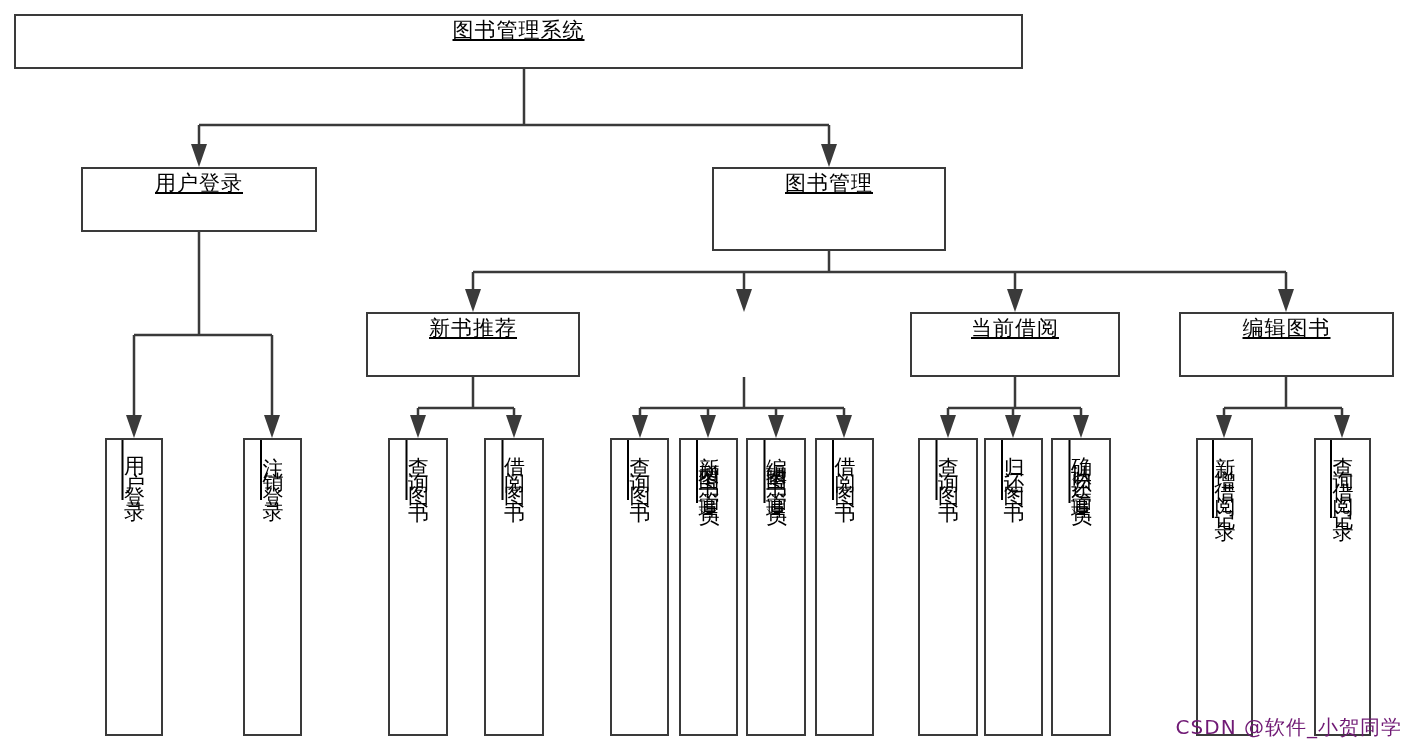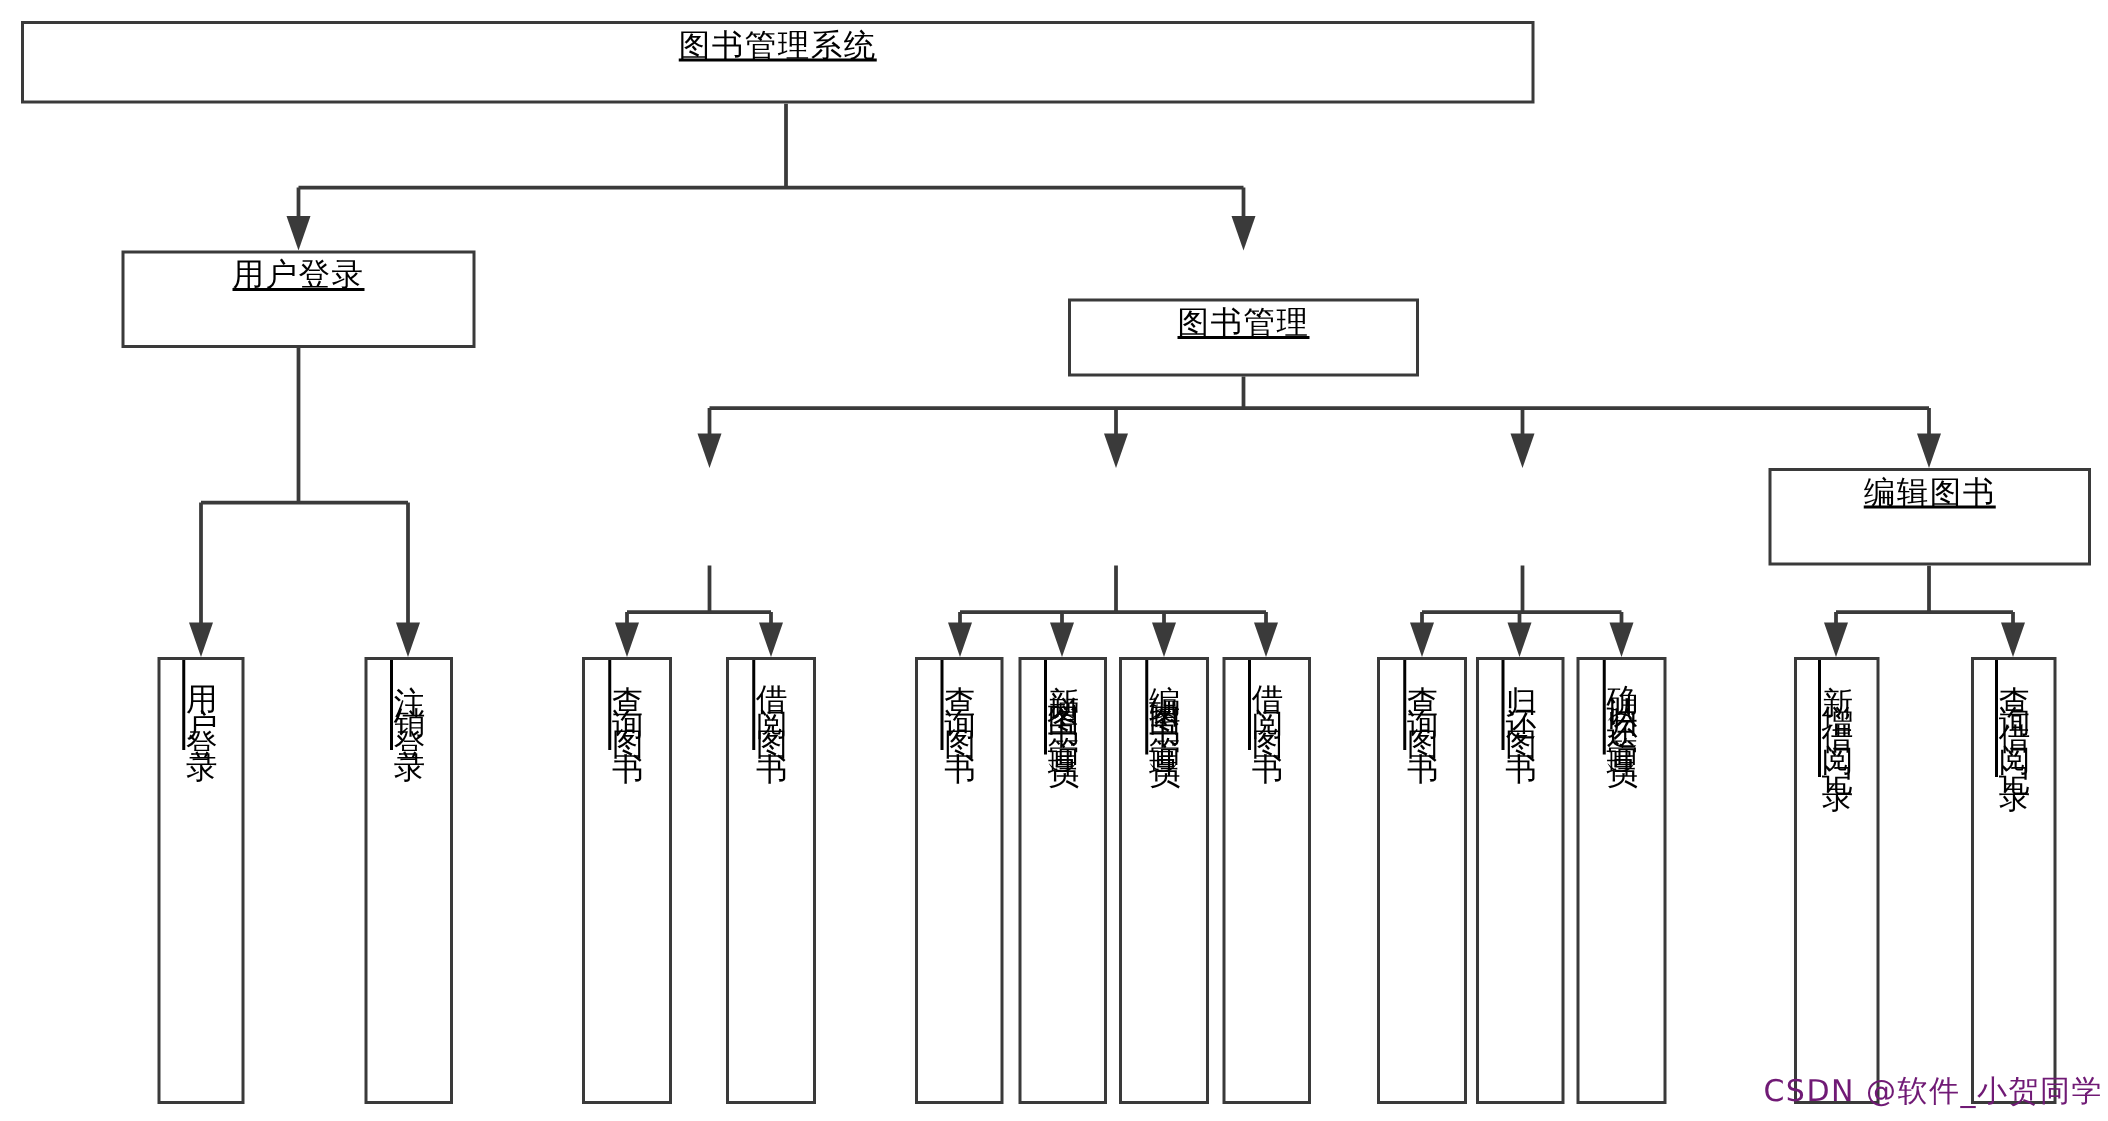--- a/index.html
+++ b/index.html
@@ -101,24 +101,30 @@
     </g>
   </svg>
 
   <div class="box hbox" style="left:14px; top:14px; width:1009px; height:55px;">
     <span>图书管理系统</span>
   </div>
 
   <div class="box hbox" style="left:81px; top:167px; width:236px; height:65px;">
     <span>用户登录</span>
   </div>
-  <div class="box hbox" style="left:712px; top:167px; width:234px; height:52px;margin-top:32px;">
+  <div class="box hbox" style="left:712px; top:167px; width:234px; height:84px;">
     <span>图书管理</span>
   </div>
 
+  <div class="box hbox" style="left:366px; top:312px; width:214px; height:65px;">
+    <span>新书推荐</span>
+  </div>
+  <div class="box hbox" style="left:910px; top:312px; width:210px; height:65px;">
+    <span>当前借阅</span>
+  </div>
   <div class="box hbox" style="left:1179px; top:312px; width:215px; height:65px;">
     <span>编辑图书</span>
   </div>
 
   <div class="box vbox" style="left:105px; top:438px; width:58px; height:298px;">
     <span class="ls4">用户登录</span>
   </div>
   <div class="box vbox" style="left:243px; top:438px; width:59px; height:298px;">
     <span class="ls4">注销登录</span>
   </div>

